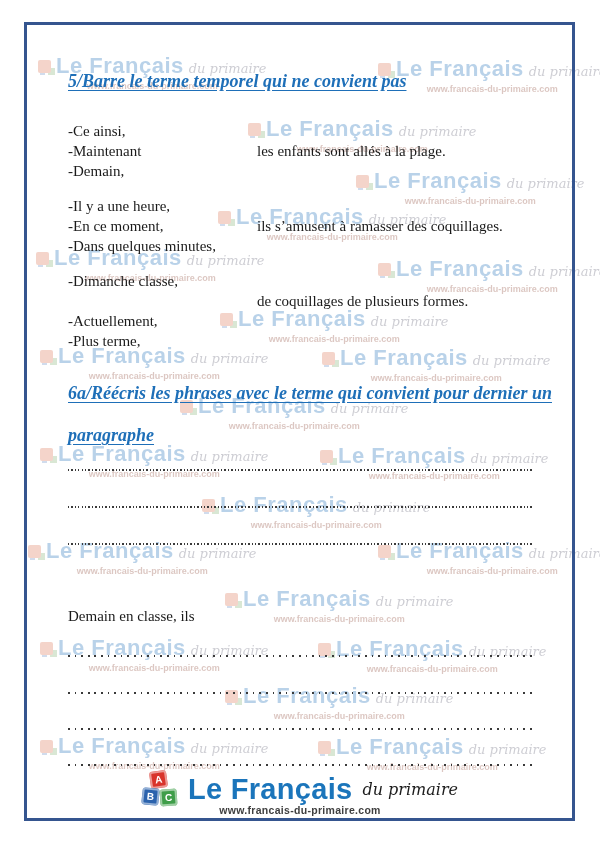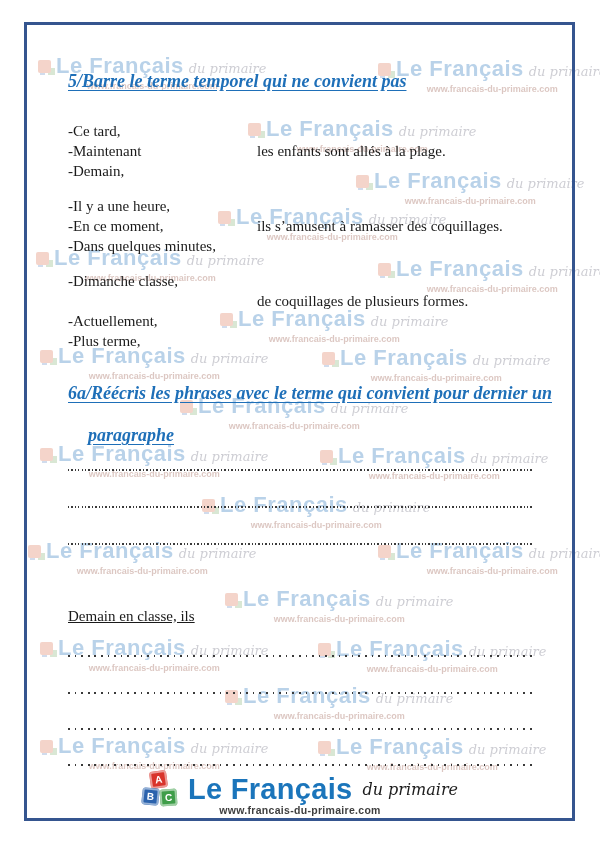--- a/index.html
+++ b/index.html
@@ -243,21 +243,21 @@
   </div>
   </div>
 
 <div class="frame"></div>
 
 <div class="content">
 
   <div class="abs heading" style="left:68px; top:71px;">5/Barre le terme temporel qui ne convient pas</div>
 
   <div class="abs" style="left:68px; top:121px;">
-    <div class="opt">-Ce tard,</div>
+    <div class="opt">-Ce ainsi,</div>
     <div class="opt">-Maintenant</div>
     <div class="opt">-Demain,</div>
   </div>
   <div class="abs" style="left:68px; top:196px;">
     <div class="opt">-Il y a une heure,</div>
     <div class="opt">-En ce moment,</div>
     <div class="opt">-Dans quelques minutes,</div>
   </div>
 
   <div class="abs sentence" style="left:257px; top:141px;">les enfants sont allés à la plage.</div>
@@ -265,27 +265,27 @@
 
   <div class="abs opt" style="left:68px; top:271px;">-Dimanche classe,</div>
   <div class="abs sentence" style="left:257px; top:291px;">de coquillages de plusieurs formes.</div>
 
   <div class="abs" style="left:68px; top:311px;">
     <div class="opt">-Actuellement,</div>
     <div class="opt">-Plus terme,</div>
   </div>
 
   <div class="abs heading" style="left:68px; top:383px;">6a/Réécris les phrases avec le terme qui convient pour dernier un</div>
-  <div class="abs heading" style="left:68px; top:425px;margin-left:20px;">paragraphe</div>
+  <div class="abs heading" style="left:68px; top:425px;">paragraphe</div>
 
   <div class="abs dots-dense" style="left:68px; top:469px; width:465px;"></div>
   <div class="abs dots-dense" style="left:68px; top:506px; width:465px;"></div>
   <div class="abs dots-dense" style="left:68px; top:543px; width:465px;"></div>
 
-  <div class="abs sentence" style="left:68px; top:606px;text-decoration:underline;">Demain en classe, ils</div>
+  <div class="abs sentence" style="left:68px; top:606px;">Demain en classe, ils</div>
 
   <div class="abs dots-spaced" style="left:68px; top:655px; width:466px;"></div>
   <div class="abs dots-spaced" style="left:68px; top:692px; width:466px;"></div>
   <div class="abs dots-spaced" style="left:68px; top:728px; width:466px;"></div>
   <div class="abs dots-spaced" style="left:68px; top:764px; width:466px;"></div>
 
   <div class="footer-row">
     <span class="blocks">
       <span class="block block-a">A</span>
       <span class="block block-b">B</span>

